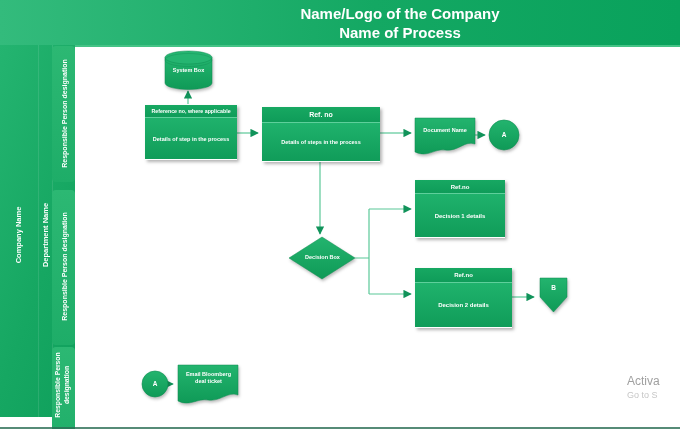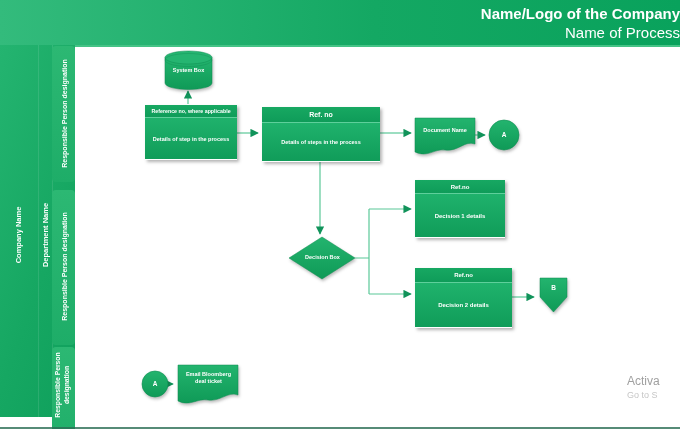--- a/index.html
+++ b/index.html
@@ -3,23 +3,23 @@
 <meta charset="utf-8">
 <style>
   * { margin:0; padding:0; box-sizing:border-box; }
   body { font-family: "Liberation Sans", sans-serif; background:#fff; }
   .screen { position:relative; width:680px; height:429px; overflow:hidden; background:#ffffff; }
 
   
   .header { position:absolute; left:0; top:0; width:680px; height:45px;
             background:linear-gradient(90deg,#33bb7c 0%,#14a863 55%,#09a25c 100%);
             color:#fff; text-align:center; }
-  .header .tw { padding-left:120px; padding-top:4px;text-align:right; }
+  .header .tw { padding-left:120px; padding-top:4px; }
   .title1 { font-size:15px; font-weight:700; line-height:19px; }
-  .title2 { font-size:15px; font-weight:400; line-height:19px; }
+  .title2 { font-size:15px; font-weight:700; line-height:19px; }
   .header-underline { position:absolute; left:75px; top:45px; width:605px; height:2px; background:#45c386; }
 
   
   .sidebar { position:absolute; left:0; top:45px; width:75px; height:372px;
              background:linear-gradient(110deg,#24b470 0%,#16a762 60%,#0fa05c 100%); }
   .col-sep { position:absolute; top:0; width:1px; height:100%; background:rgba(255,255,255,0.10); }
   .tab { position:absolute; left:52px; width:23px; border-radius:4px;
          background:linear-gradient(180deg,#2cb873 0%,#1ead68 100%); }
   #tab1 { top:1px;   height:136px; }
   #tab2 { top:145px; height:155px; }

